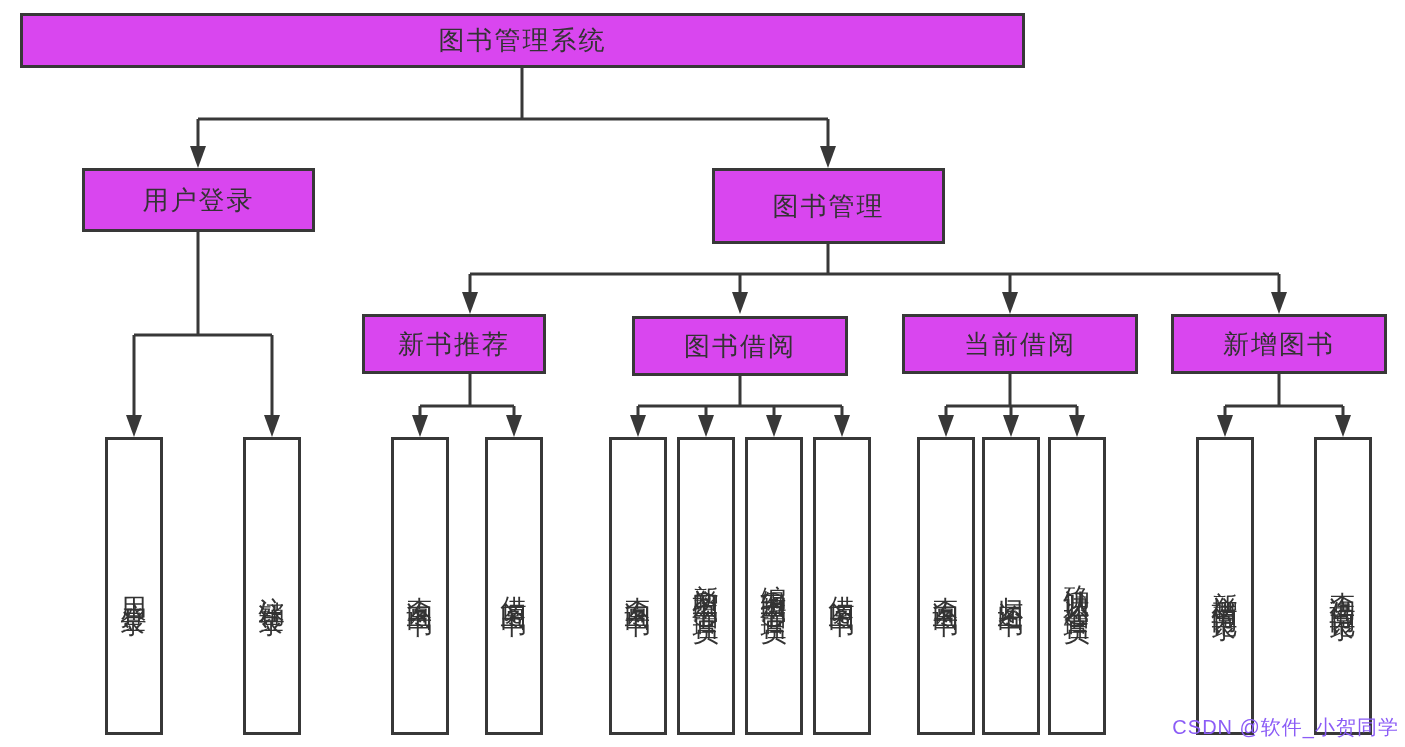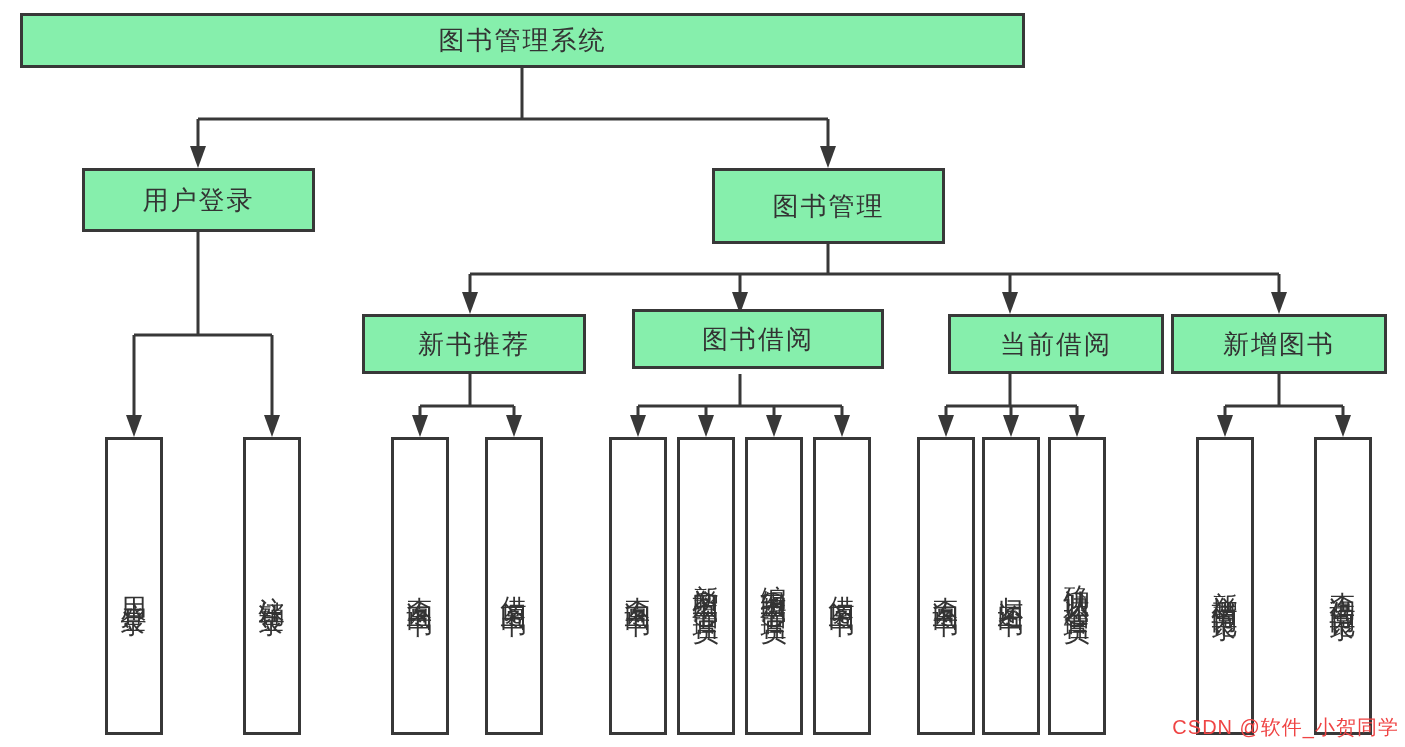--- a/index.html
+++ b/index.html
@@ -7,21 +7,21 @@
     position:relative;
     width:1405px;height:747px;
     background:#ffffff;
     overflow:hidden;
     font-family:"Liberation Sans", sans-serif;
   }
   .connectors{position:absolute;left:0;top:0;z-index:0;}
   .hbox{
     position:absolute;
     box-sizing:border-box;
-    background:#86efac;
+    background:#d946ef;
     border:3px solid #383838;
     display:flex;align-items:center;justify-content:center;
     z-index:1;
   }
   .hlabel{
     color:#333333;
     font-size:26px;
     letter-spacing:2px;
     white-space:nowrap;
   }
@@ -39,21 +39,21 @@
     text-orientation:mixed;
     color:#333333;
     font-size:26px;
     letter-spacing:5px;
     line-height:1;
     white-space:nowrap;
   }
   .watermark{
     position:absolute;
     right:6px;bottom:6px;
-    color:#ef4444;
+    color:#8b5cf6;
     font-size:20px;
     letter-spacing:1px;
     z-index:2;
     white-space:nowrap;
   }
 </style>
 </head>
 <body>
 
 <div class="canvas">
@@ -102,27 +102,27 @@
     <span class="hlabel">图书管理系统</span>
   </div>
 
   <div class="hbox" style="left:82px;top:168px;width:233px;height:64px">
     <span class="hlabel">用户登录</span>
   </div>
   <div class="hbox" style="left:712px;top:168px;width:233px;height:76px">
     <span class="hlabel">图书管理</span>
   </div>
 
-  <div class="hbox" style="left:362px;top:314px;width:224px;height:60px">
+  <div class="hbox" style="left:362px;top:314px;width:184px;height:60px">
     <span class="hlabel">新书推荐</span>
   </div>
-  <div class="hbox" style="left:632px;top:309px;width:252px;height:60px">
+  <div class="hbox" style="left:632px;top:316px;width:216px;height:60px">
     <span class="hlabel">图书借阅</span>
   </div>
-  <div class="hbox" style="left:948px;top:314px;width:216px;height:60px">
+  <div class="hbox" style="left:902px;top:314px;width:236px;height:60px">
     <span class="hlabel">当前借阅</span>
   </div>
   <div class="hbox" style="left:1171px;top:314px;width:216px;height:60px">
     <span class="hlabel">新增图书</span>
   </div>
 
   <div class="vbox" style="left:105px;top:437px">
     <span class="vlabel">用户登录</span>
   </div>
   <div class="vbox" style="left:243px;top:437px">

